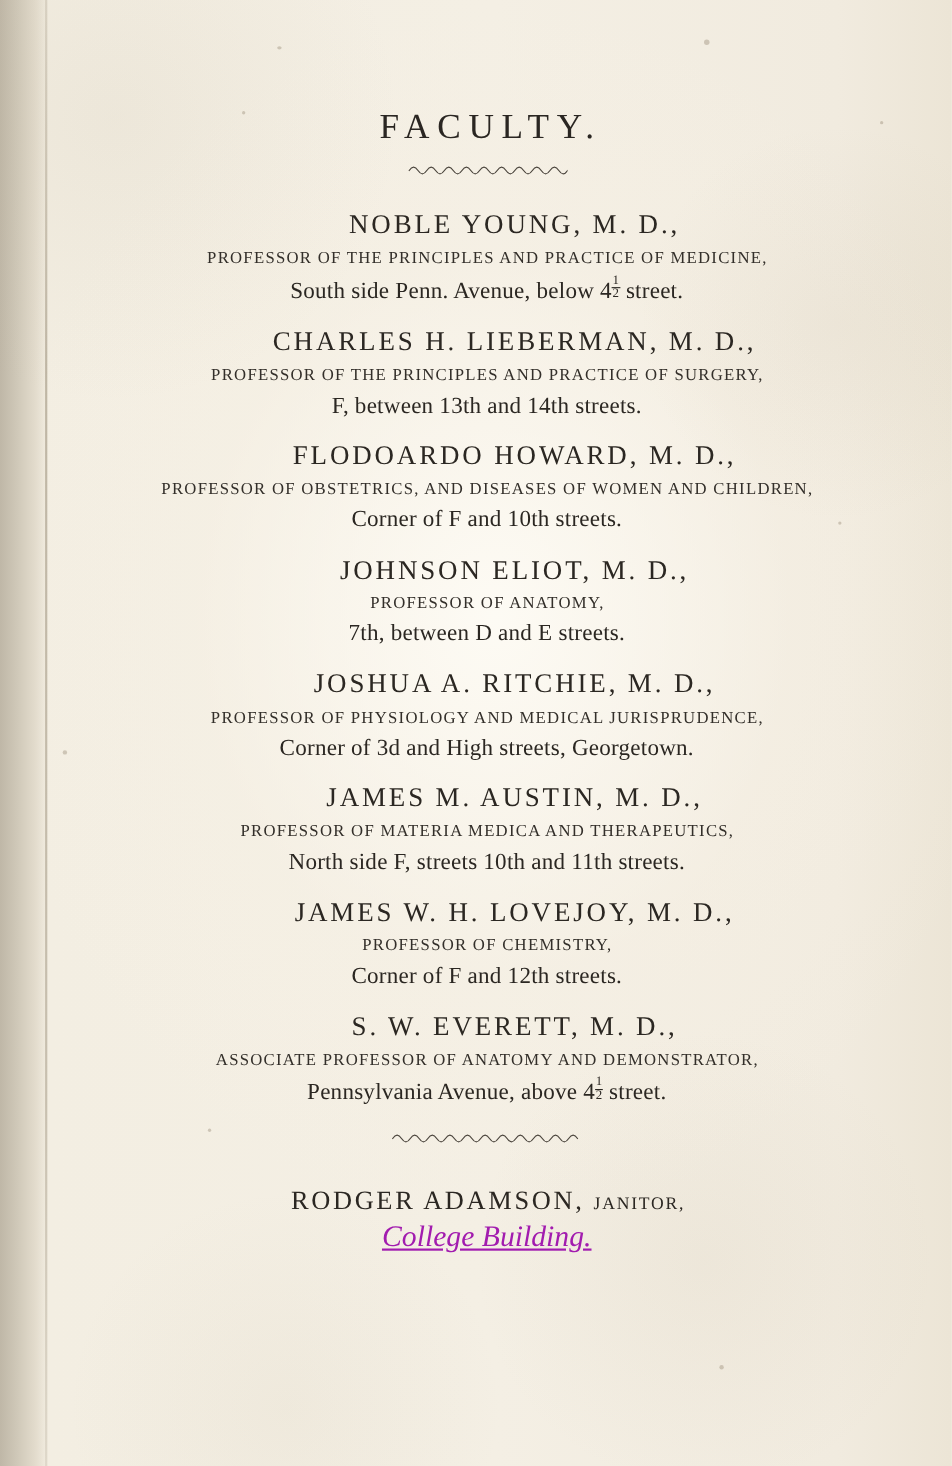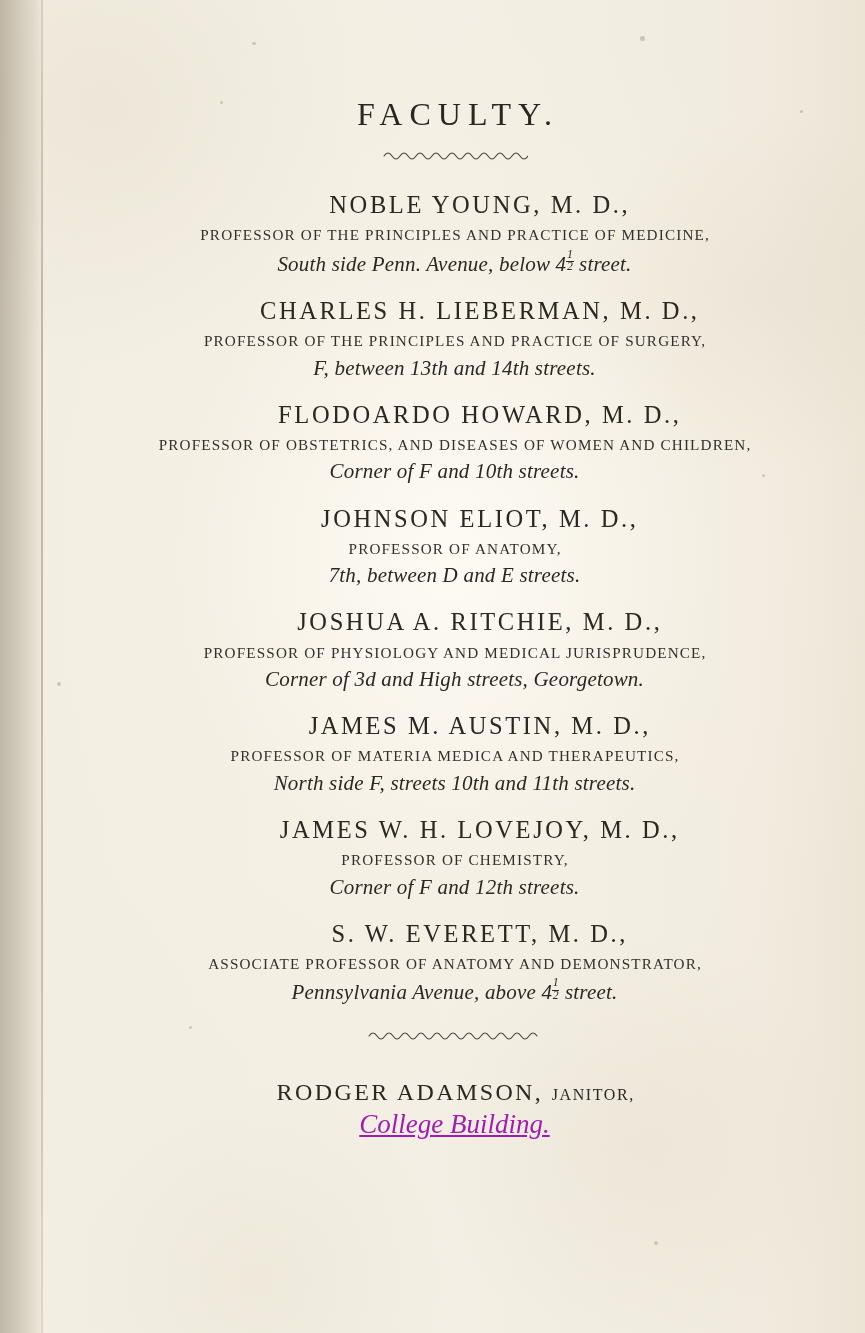--- a/index.html
+++ b/index.html
@@ -48,21 +48,21 @@
     position: absolute;
     top: 0;
     left: 41px;
     width: 2px;
     height: 100%;
     background: linear-gradient(180deg, rgba(150,138,116,0.25), rgba(150,138,116,0.55) 25%, rgba(150,138,116,0.45) 75%, rgba(150,138,116,0.2));
   }
 
   .content {
     position: absolute;
-    left: 44px;
+    left: 32px;
     top: 0;
     width: 821px;
     height: 1333px;
   }
 
   
   .title {
     text-align: center;
     margin-top: 96px;
     font-size: 32px;
@@ -99,21 +99,20 @@
   }
   .entry-title {
     font-size: 15.2px;
     letter-spacing: 1.15px;
     color: #332f2a;
     margin-top: 7px;
     text-indent: 1.15px;
     line-height: 1.15;
   }
   .entry-address {
-    font-style: italic;
     font-size: 21px;
     color: #2b2722;
     margin-top: 6px;
     letter-spacing: 0.2px;
     line-height: 1.15;
   }
 
   .frac {
     display: inline-block;
     position: relative;

